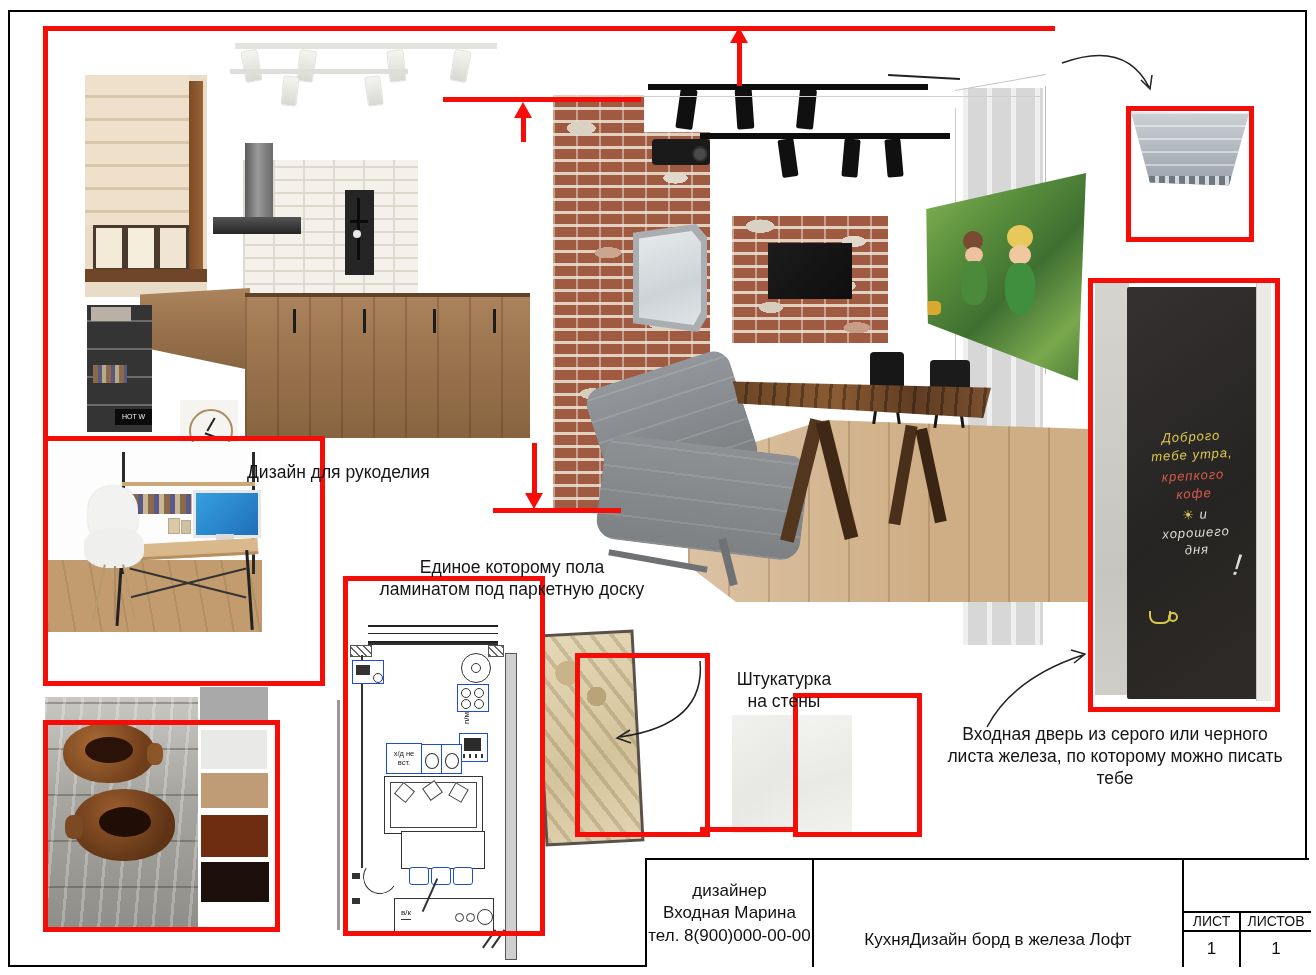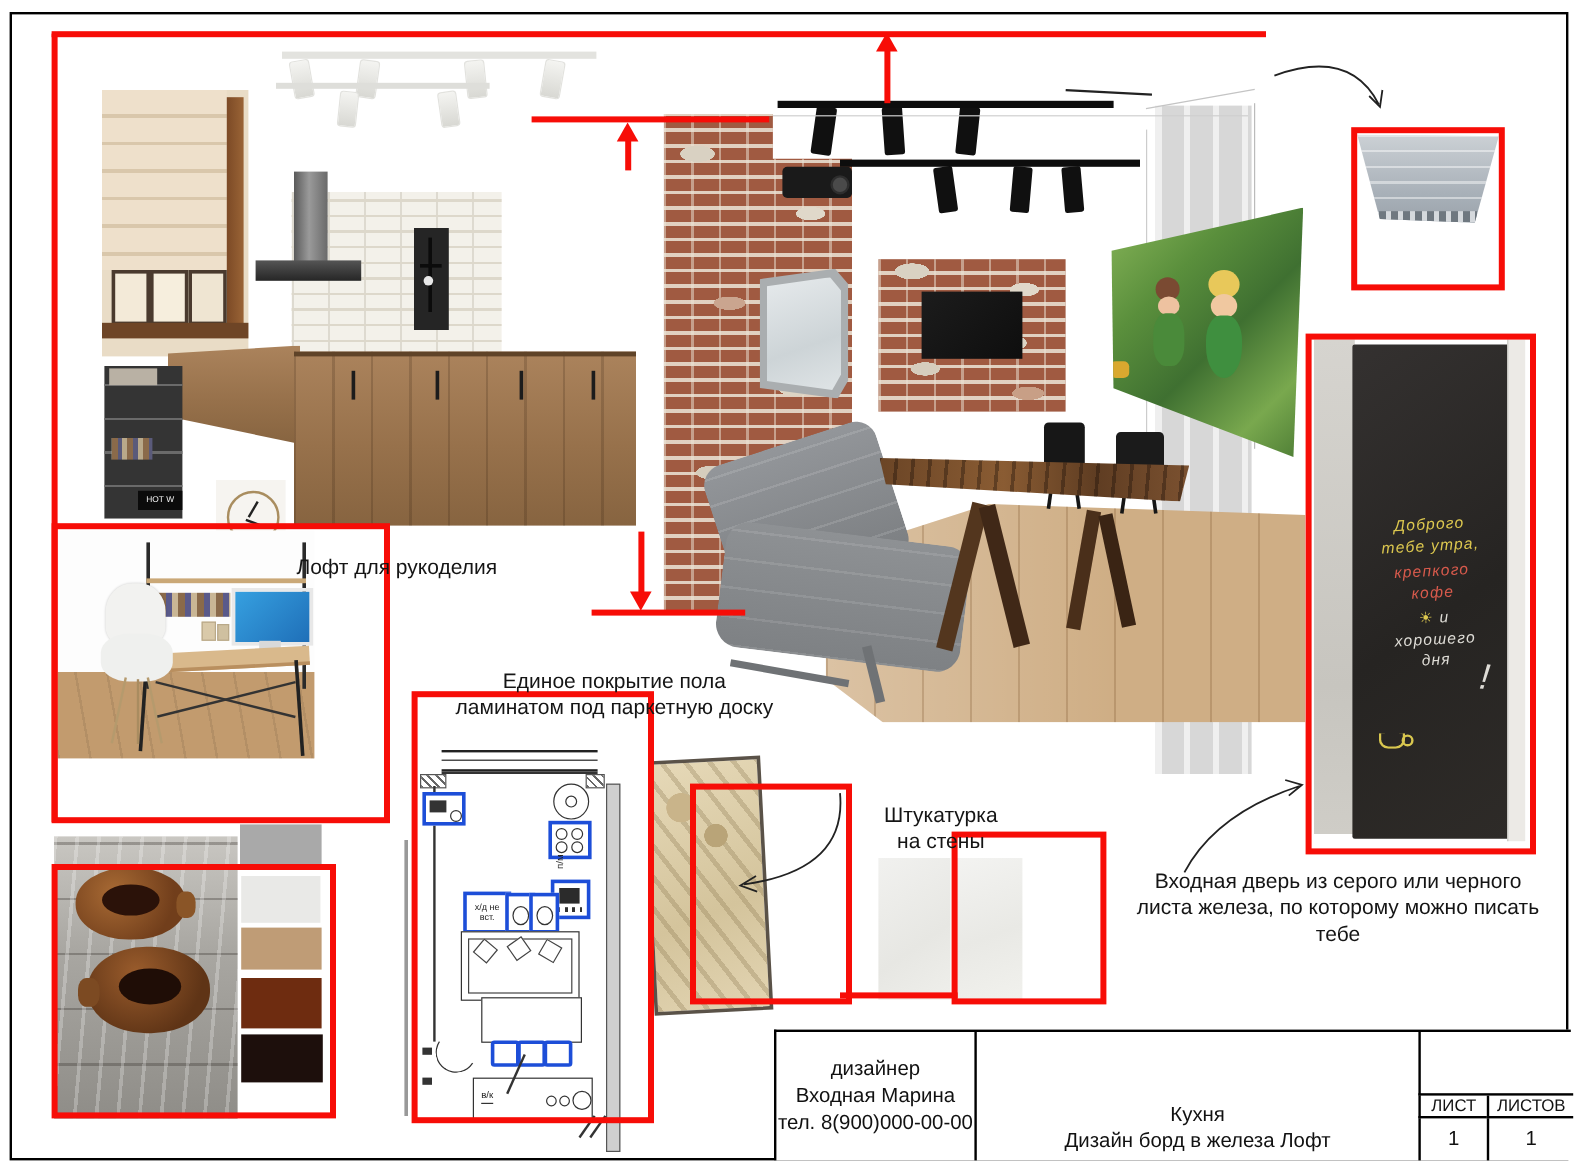--- a/index.html
+++ b/index.html
@@ -31,21 +31,21 @@
   .wood{background-image:linear-gradient(180deg,#ab835c 0%,#97714b 55%,#876440 100%)}
   .planks{background-image:repeating-linear-gradient(90deg,rgba(40,22,8,.18) 0 2px,transparent 2px 32px),
     linear-gradient(180deg,#ab835c 0%,#97714b 55%,#876440 100%)}
   .floorwood{background-color:#cfae85;background-image:
     repeating-linear-gradient(90deg,rgba(120,80,40,.25) 0 2px,transparent 2px 40px),
     linear-gradient(90deg,rgba(255,255,255,.25),transparent 60%)}
   .gpanels{background:repeating-linear-gradient(90deg,#efefef 0 5px,#d7d7d7 5px 24px)}
   .concrete{background:linear-gradient(180deg,#d6d4cf,#c7c5bf 70%,#cfcdc7)}
   
   .pl{border:1.5px solid #333;background:#fff}
-  .pl-thin{border:3px solid #1d4ed8;background:#fff}
+  .pl-thin{border:1px solid #1d4ed8;background:#fff}
   .hatch{background:repeating-linear-gradient(45deg,#666 0 1.5px,transparent 1.5px 5px);border:1px solid #555}
   .plantxt{color:#222;font-size:7.5px;line-height:1.1;text-align:center}
   .circ{border:1.3px solid #333;border-radius:50%;background:#fff}
   
   .tb{z-index:80;color:#111}
   .tbcell{position:absolute;display:flex;align-items:center;justify-content:center;text-align:center;font-size:17px;line-height:1.3}
   
   .spotW{background:linear-gradient(180deg,#f4f4f1,#d8d8d3);border-radius:3px;border:1px solid #e2e2de}
   .spotB{background:#101010;border-radius:2px}
   .chalk{font-size:13px;letter-spacing:1px;font-style:italic;text-align:center;line-height:1.35;transform:rotate(-3deg)}
@@ -327,33 +327,33 @@
   <div class="ab redl" style="left:532px;top:443px;width:5px;height:52px"></div>
   <div class="ab tri tri-dn" style="left:525px;top:493px"></div>
   <div class="ab redl" style="left:493px;top:508px;width:128px;height:5px"></div>
 
   <svg class="ab" width="1316" height="975" viewBox="0 0 1316 975" style="left:0;top:0;z-index:60;pointer-events:none">
     <path d="M1062 63 Q1125 40 1149 87 M1141 80 L1150 89 L1152 75" stroke="#222" stroke-width="1.5" fill="none"></path>
     <path d="M700 661 Q706 725 620 737 M630 730 L617 738 L631 743" stroke="#222" stroke-width="1.5" fill="none"></path>
     <path d="M987 727 Q1013 678 1083 655 M1071 650 L1085 654 L1074 663" stroke="#222" stroke-width="1.5" fill="none"></path>
   </svg>
 
-  <div class="ab note left" style="left:247px;top:461px;width:200px">Лофт для рукоделия</div>
-  <div class="ab note" style="left:378px;top:556px;width:268px">Единое покрытие пола ламинатом под паркетную доску</div>
+  <div class="ab note left" style="left:247px;top:461px;width:200px">Дизайн для рукоделия</div>
+  <div class="ab note" style="left:378px;top:556px;width:268px">Единое которому пола ламинатом под паркетную доску</div>
   <div class="ab note" style="left:730px;top:668px;width:108px">Штукатурка на стены</div>
   <div class="ab note" style="left:943px;top:723px;width:344px">Входная дверь из серого или черного листа железа, по которому можно писать тебе</div>
 
   <div class="ab tb" style="left:645px;top:858px;width:662px;height:107px;border-top:2px solid #000;border-left:2px solid #000;background:#fff">
     <div class="tbcell" style="left:0;top:0;width:165px;height:107px;border-right:2px solid #000;flex-direction:column">
       <div>дизайнер</div>
       <div>Входная Марина</div>
       <div>тел. 8(900)000-00-00</div>
     </div>
     <div class="tbcell" style="left:535px;top:0;width:127px;height:51px;border-left:2px solid #000;border-bottom:2px solid #000"></div>
-    <div class="tbcell" style="left:167px;top:53px;width:368px;height:54px;flex-direction:column">
+    <div class="tbcell" style="left:167px;top:53px;width:368px;height:54px;">
       <div>Кухня</div>
       <div>Дизайн борд в железа Лофт</div>
     </div>
     <div class="tbcell" style="left:535px;top:53px;width:55px;height:17px;border-left:2px solid #000;border-bottom:2px solid #000;font-size:14px">
       <span>ЛИСТ</span>
     </div>
     <div class="tbcell" style="left:592px;top:53px;width:70px;height:17px;border-left:2px solid #000;border-bottom:2px solid #000;font-size:14px">
       <span>ЛИСТОВ</span>
     </div>
     <div class="tbcell" style="left:535px;top:72px;width:55px;height:35px;border-left:2px solid #000">

